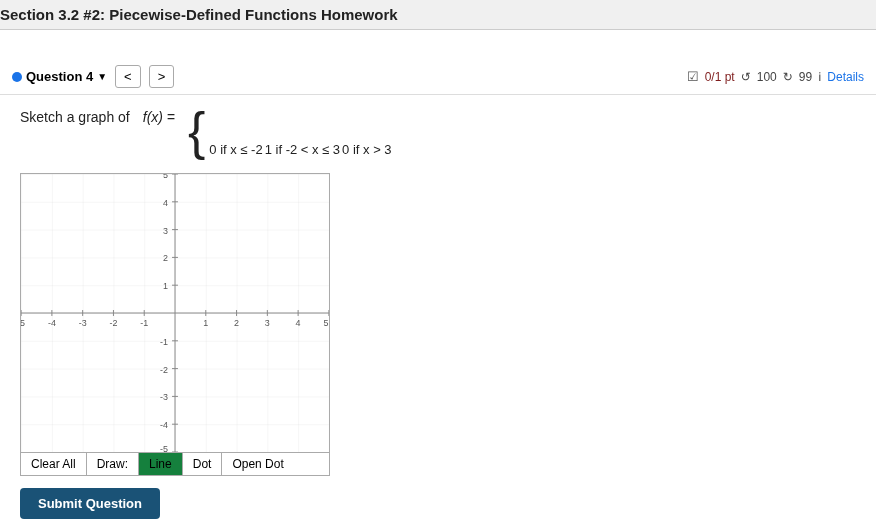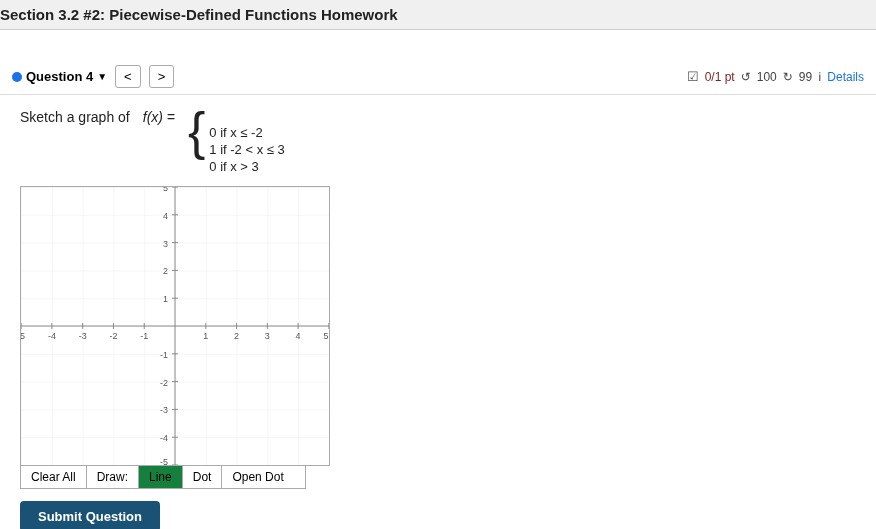--- a/index.html
+++ b/index.html
@@ -163,21 +163,21 @@
     .piecewise-brace {
       font-size: 52px;
       line-height: 1;
       font-weight: 100;
       color: #222;
       position: relative;
       top: -4px;
     }
     .piecewise-cases {
       display: inline-flex;
-      flex-direction: column;
+      flex-direction: row;
       gap: 2px;
       font-size: 13px;
       vertical-align: middle;
     }
     .piecewise-case {
       white-space: nowrap;
     }
 
     
     .graph-wrapper {
@@ -196,21 +196,21 @@
       width: 100%;
       height: 100%;
     }
 
     
     .graph-toolbar {
       display: flex;
       align-items: center;
       border: 1px solid #aaa;
       border-top: none;
-      width: 286px;
+      width: 310px;
     }
     .toolbar-btn {
       padding: 4px 10px;
       background: #fff;
       border: none;
       border-right: 1px solid #aaa;
       cursor: pointer;
       font-size: 12px;
     }
     .toolbar-btn:last-child {

